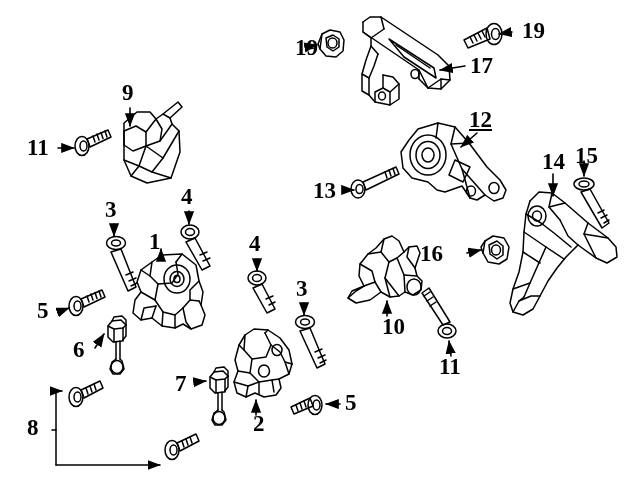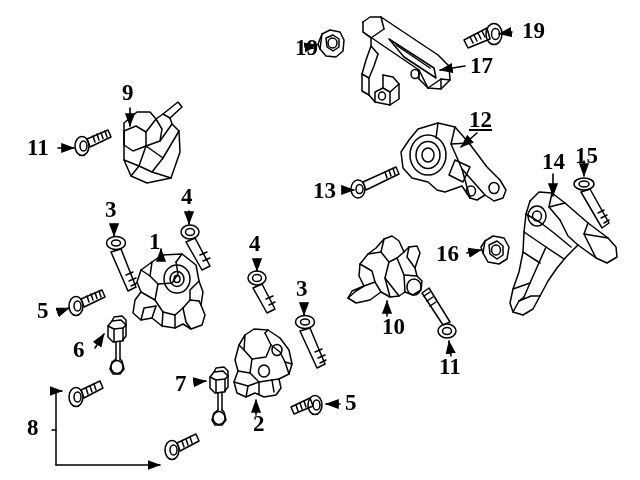--- a/index.html
+++ b/index.html
@@ -340,18 +340,18 @@
 <span class="cal" style="left:175px;top:372px;">7</span>
 <span class="cal" style="left:27px;top:416px;">8</span>
 <span class="cal" style="left:122px;top:81px;">9</span>
 <span class="cal" style="left:382px;top:315px;">10</span>
 <span class="cal" style="left:27px;top:136px;">11</span>
 <span class="cal" style="left:439px;top:355px;">11</span>
 <span class="cal" style="left:469px;top:108px;text-decoration:underline;">12</span>
 <span class="cal" style="left:313px;top:179px;text-align:center;">13</span>
 <span class="cal" style="left:542px;top:150px;">14</span>
 <span class="cal" style="left:575px;top:137px;margin-top:7px;">15</span>
-<span class="cal" style="left:436px;top:242px;">16</span>
+<span class="cal" style="left:420px;top:242px;">16</span>
 <span class="cal" style="left:470px;top:54px;">17</span>
 <span class="cal" style="left:522px;top:19px;">19</span>
 <span class="cal" style="left:279px;top:36px;margin-left:16px;">19</span>
 
 </div>
 
 </body></html>

